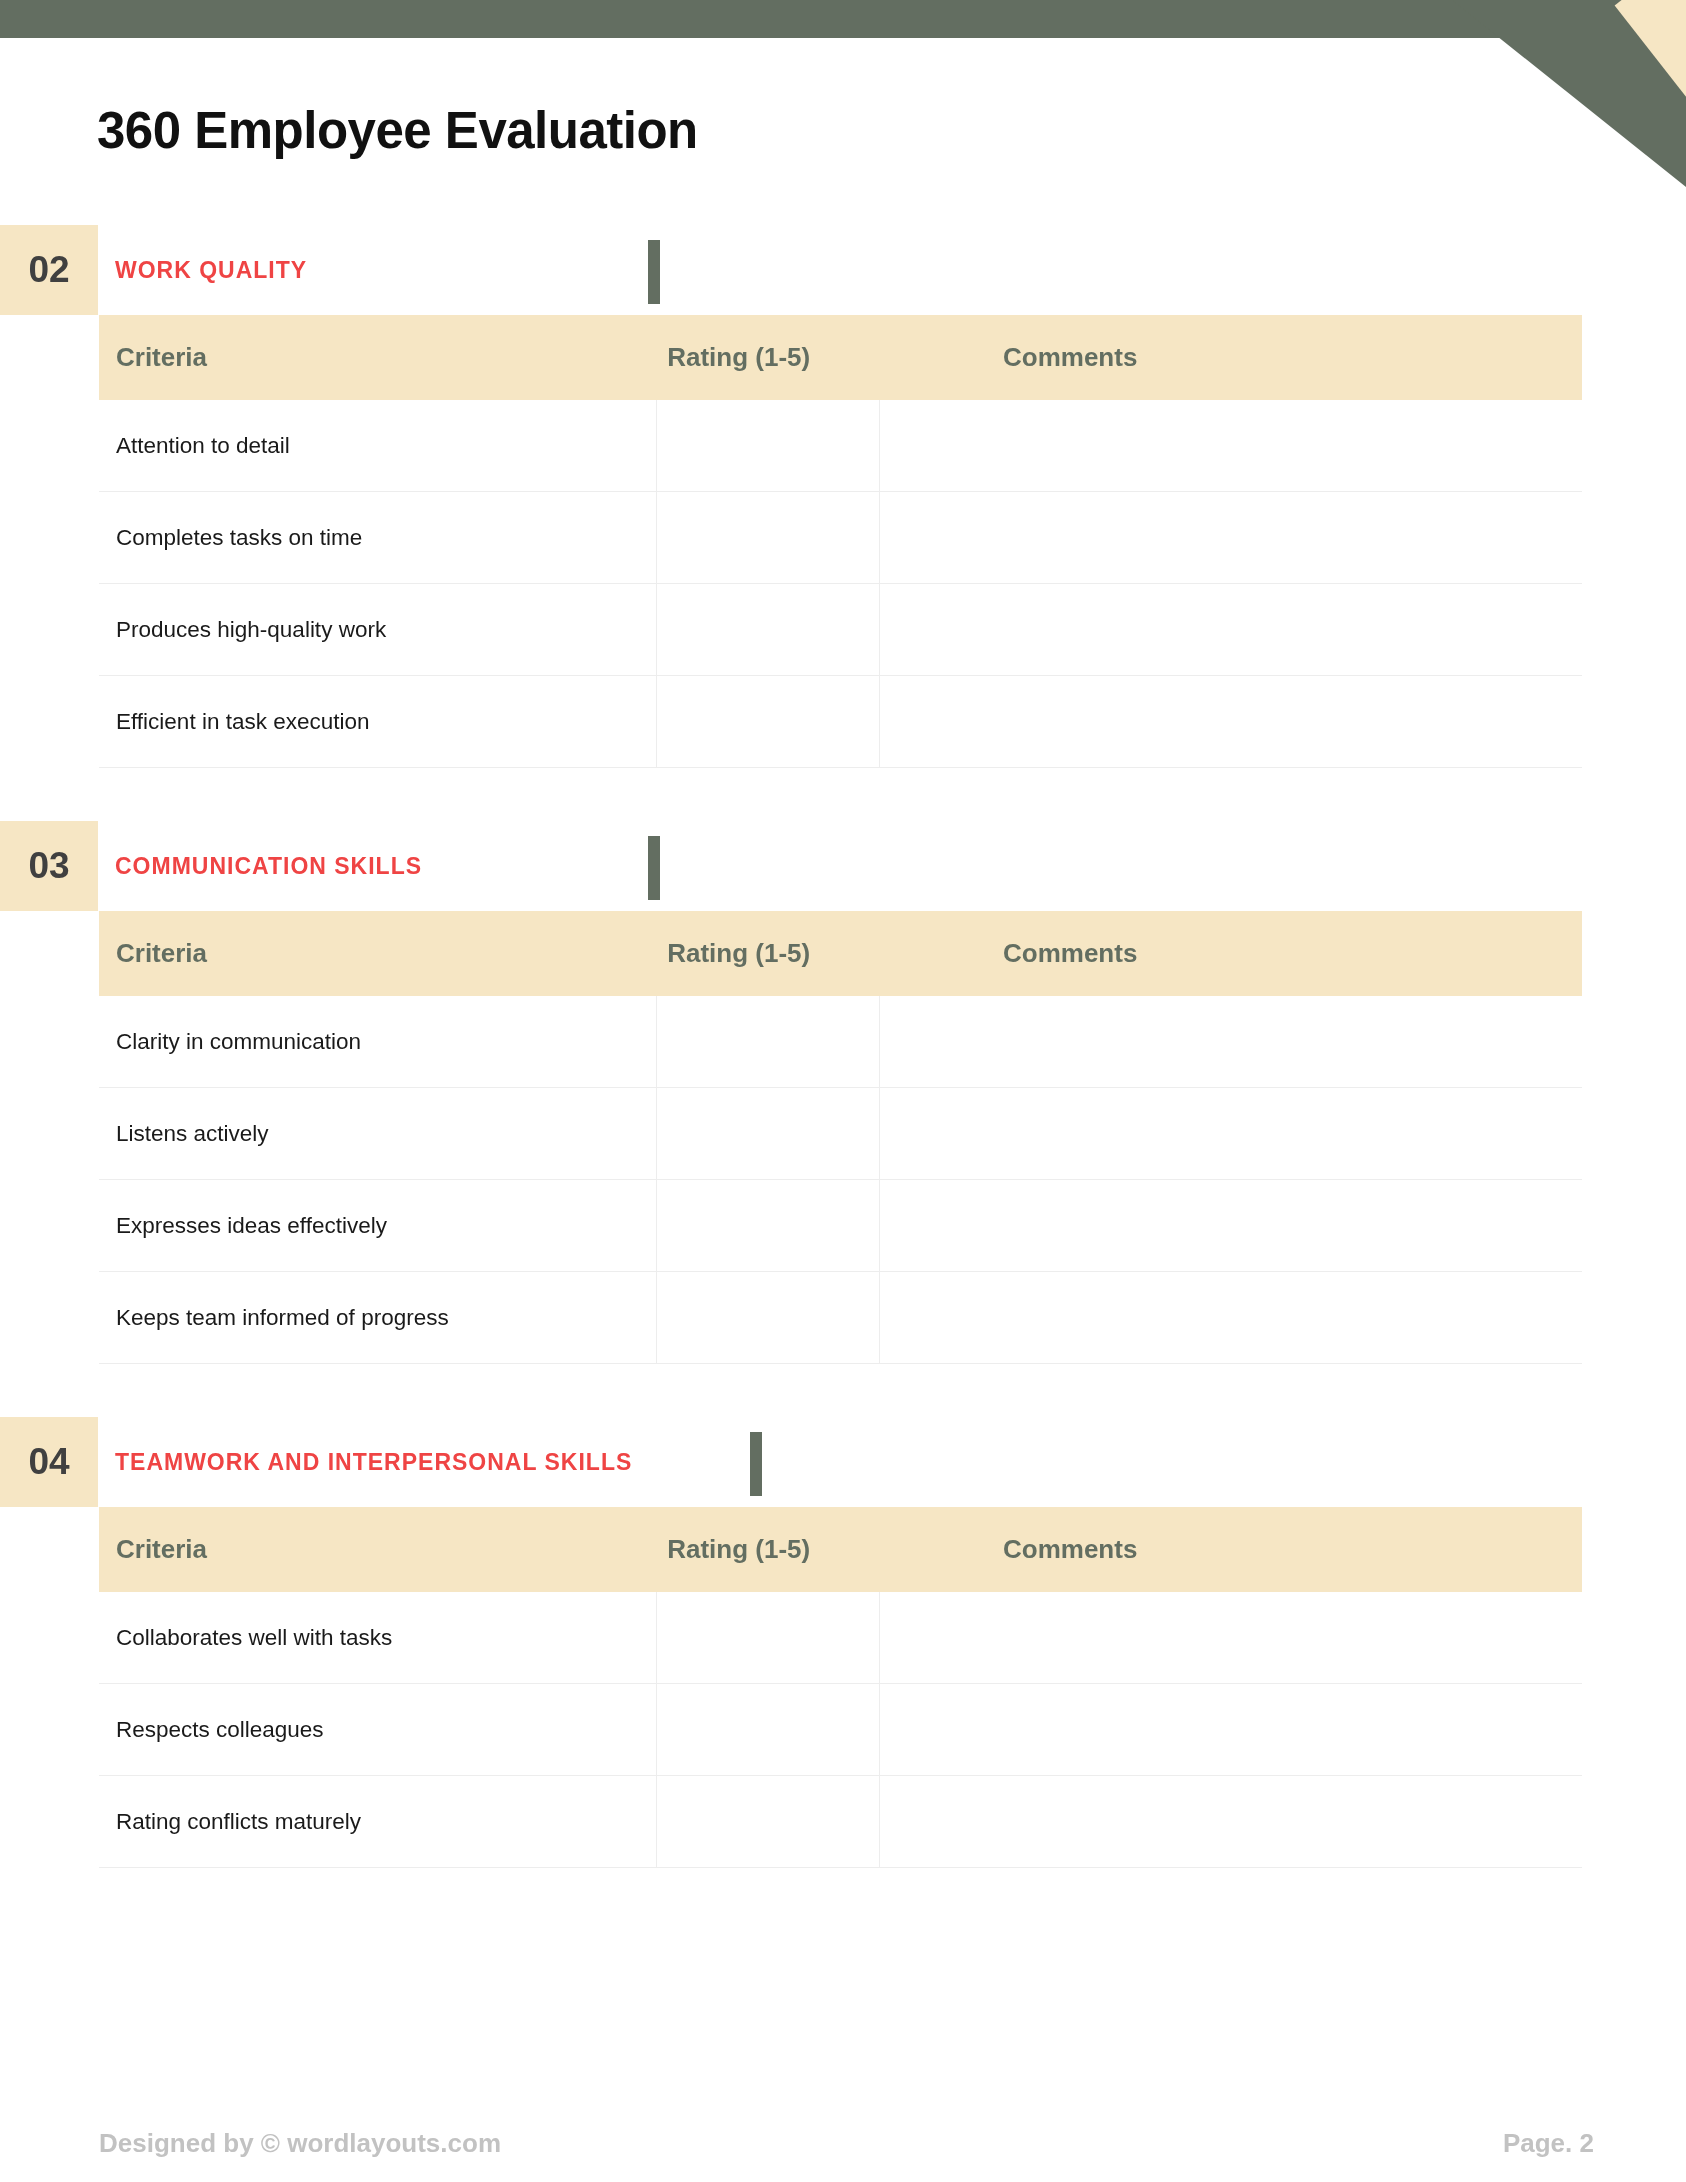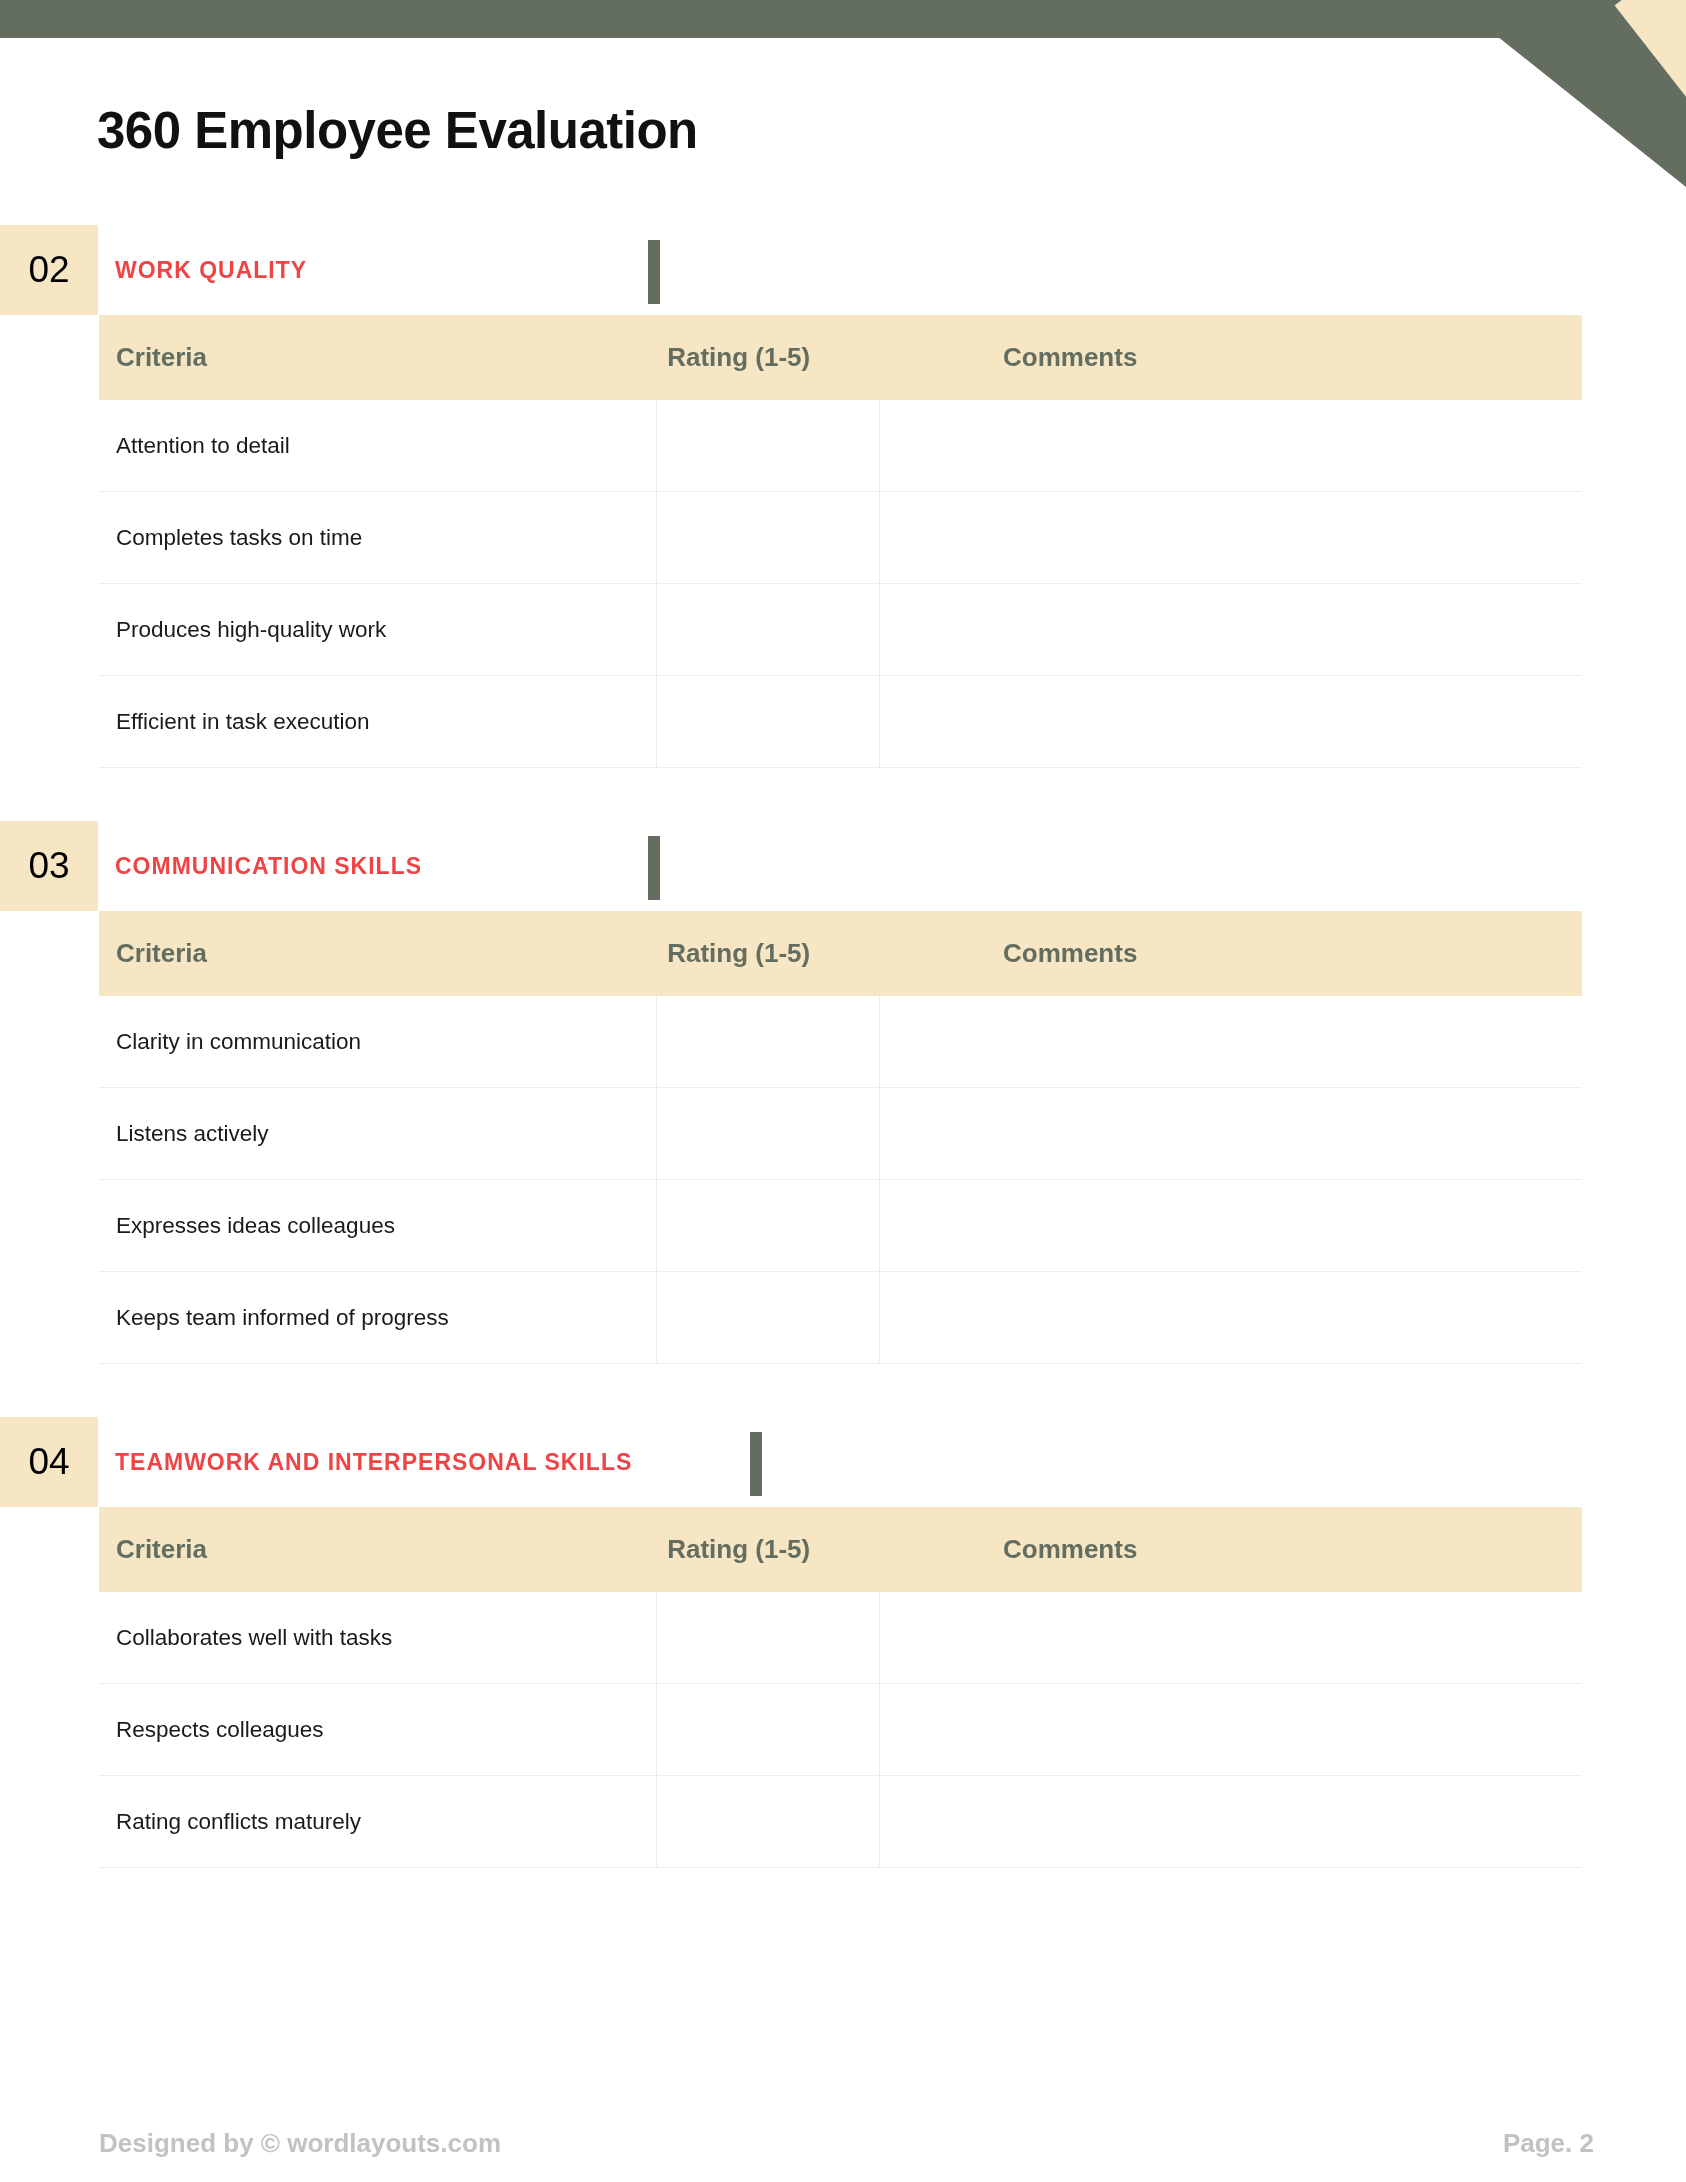--- a/index.html
+++ b/index.html
@@ -83,22 +83,22 @@
   .sec-badge {
     position: absolute;
     left: 0; top: 0;
     width: 98px;
     height: 90px;
     background: #F6E6C4;
     display: flex;
     align-items: center;
     justify-content: center;
     font-size: 37px;
-    font-weight: normal;
-    color: #000000;
+    font-weight: bold;
+    color: #404040;
   }
   .sec-title {
     position: absolute;
     left: 115px;
     top: 0;
     height: 90px;
     display: flex;
     align-items: center;
     font-size: 23px;
     font-weight: bold;
@@ -243,21 +243,21 @@
             <td class="c-criteria">Clarity in communication</td>
             <td class="c-rating"></td>
             <td class="c-comments"></td>
           </tr>
           <tr>
             <td class="c-criteria">Listens actively</td>
             <td class="c-rating"></td>
             <td class="c-comments"></td>
           </tr>
           <tr>
-            <td class="c-criteria">Expresses ideas colleagues</td>
+            <td class="c-criteria">Expresses ideas effectively</td>
             <td class="c-rating"></td>
             <td class="c-comments"></td>
           </tr>
           <tr>
             <td class="c-criteria">Keeps team informed of progress</td>
             <td class="c-rating"></td>
             <td class="c-comments"></td>
           </tr>
         </tbody>
       </table>

